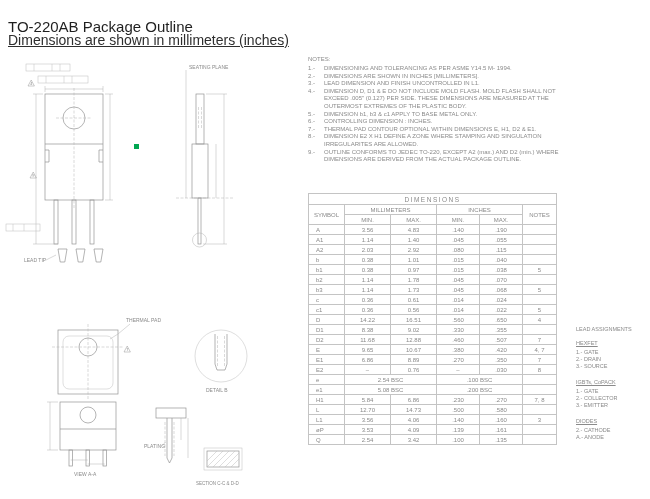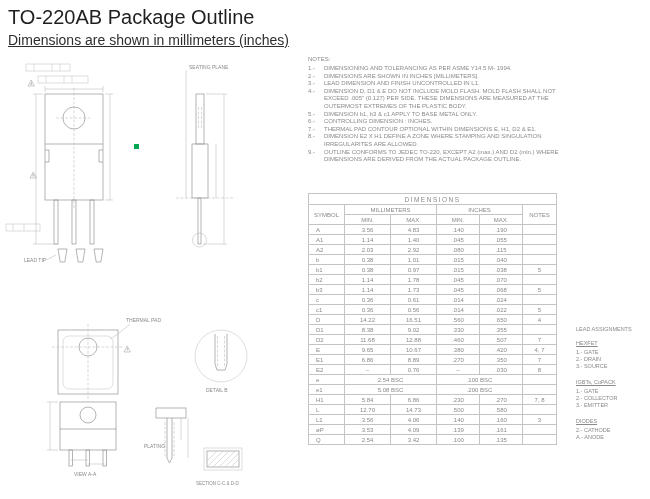--- a/index.html
+++ b/index.html
@@ -1,20 +1,20 @@
 <!DOCTYPE html>
 <html><head>
 <meta charset="utf-8">
 <style>
   * { margin:0; padding:0; box-sizing:border-box; }
   html,body { width:650px; height:499px; }
   body { background:#ffffff; font-family:"Liberation Sans", sans-serif; position:relative; overflow:hidden; }
   .page { position:absolute; inset:0; background:#fff; }
 
-  .title { position:absolute; left:8px; top:6px; font-size:20px; color:#1f1f1f; }
+  .title { position:absolute; left:8px; top:18px; font-size:15px; color:#1f1f1f; }
   .subtitle { position:absolute; left:8px; top:32px; font-size:14px; color:#2e2e2e;text-decoration:underline; }
 
   .drawings { position:absolute; left:0; top:56px; width:305px; height:440px; }
 
   .notes { position:absolute; left:308px; top:56px; width:262px; color:#8a8a8a; }
   .notes-heading { font-size:6px; margin-bottom:3px; }
   .note-row { display:flex; font-size:6px; line-height:7.6px; }
   .note-num { width:16px; flex:none; }
   .note-text { flex:1; }
 

